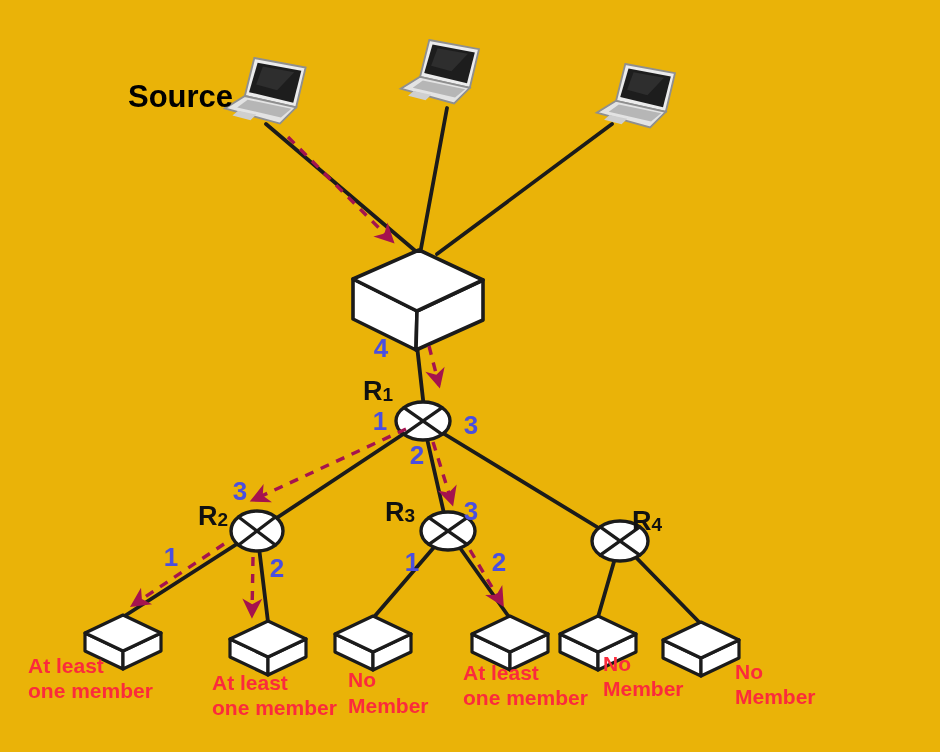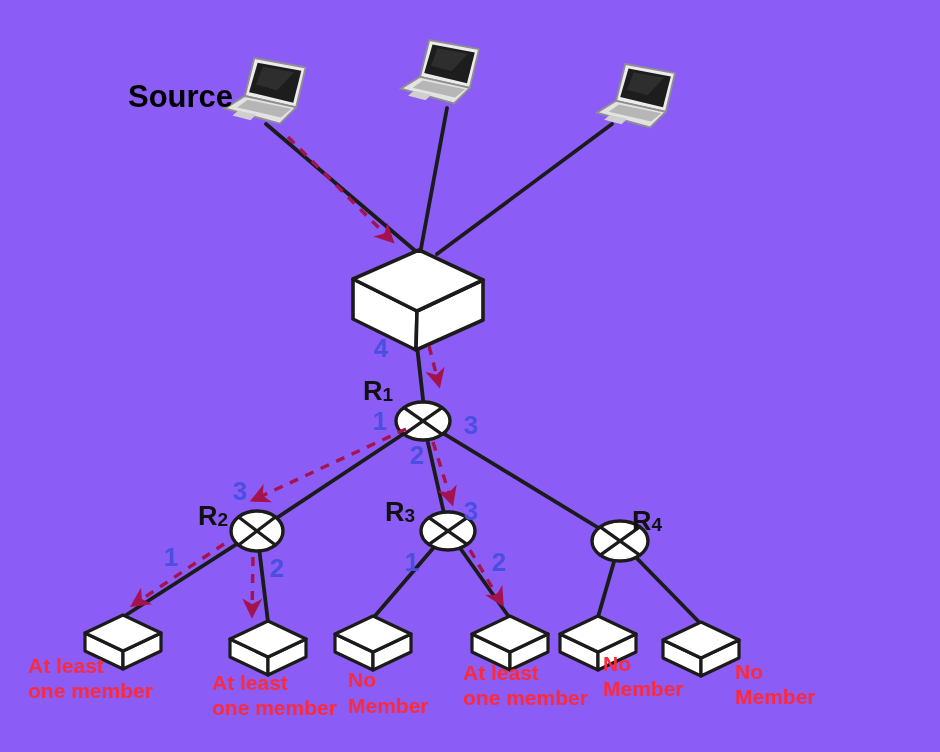--- a/index.html
+++ b/index.html
@@ -1,16 +1,16 @@
 <!DOCTYPE html>
 <html style="--line: #1b1b1b; --arrow: #A5134E; --port_number: #4A4FE0; --member_label: #FB2B3C; --router_label: #111111;"><head>
 <meta charset="utf-8">
 <style>
   html,body { margin:0; padding:0; background:#ffffff; }
-  .canvas { position:relative; width:940px; height:752px; background:#8b5cf6; overflow:hidden;
+  .canvas { position:relative; width:940px; height:752px; background:#eab308; overflow:hidden;
             font-family:"Liberation Sans", sans-serif; }
   svg { display:block; }
 
   .blackline { stroke:var(--line,#1b1b1b); stroke-width:3.8; fill:none; stroke-linecap:round; }
   .thinline  { stroke:var(--line,#1b1b1b); stroke-width:3.2; fill:none; stroke-linecap:round; }
   .dashed    { stroke:var(--arrow,#A5134E); stroke-width:3.4; fill:none;
                stroke-dasharray:9 8; stroke-linecap:butt; }
   .arrowhead { fill:var(--arrow,#A5134E); }
   .node      { fill:#ffffff; stroke:var(--line,#1b1b1b); stroke-width:3.4; }
   .cubeface  { fill:#ffffff; stroke:var(--line,#1b1b1b); stroke-width:3.2; stroke-linejoin:round; }

